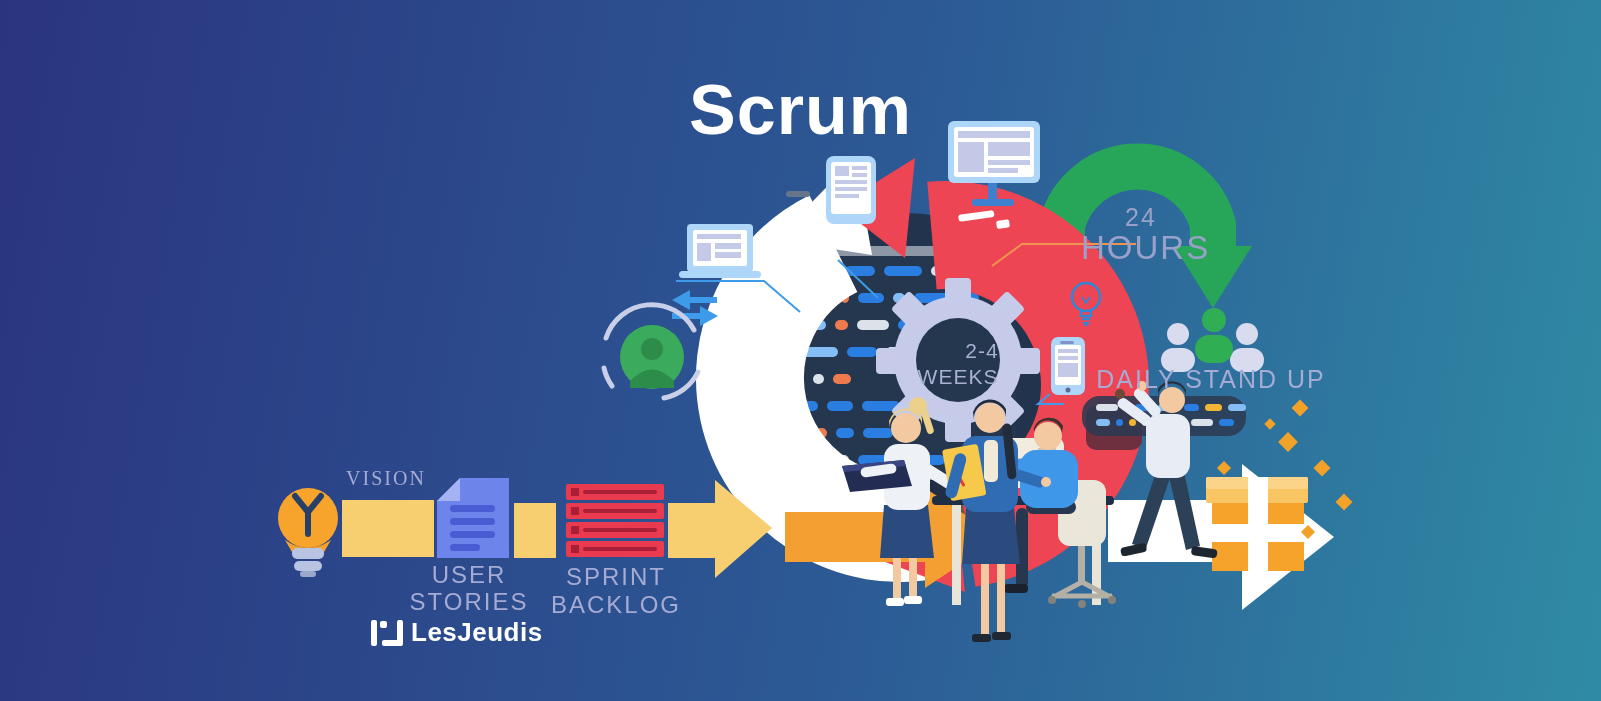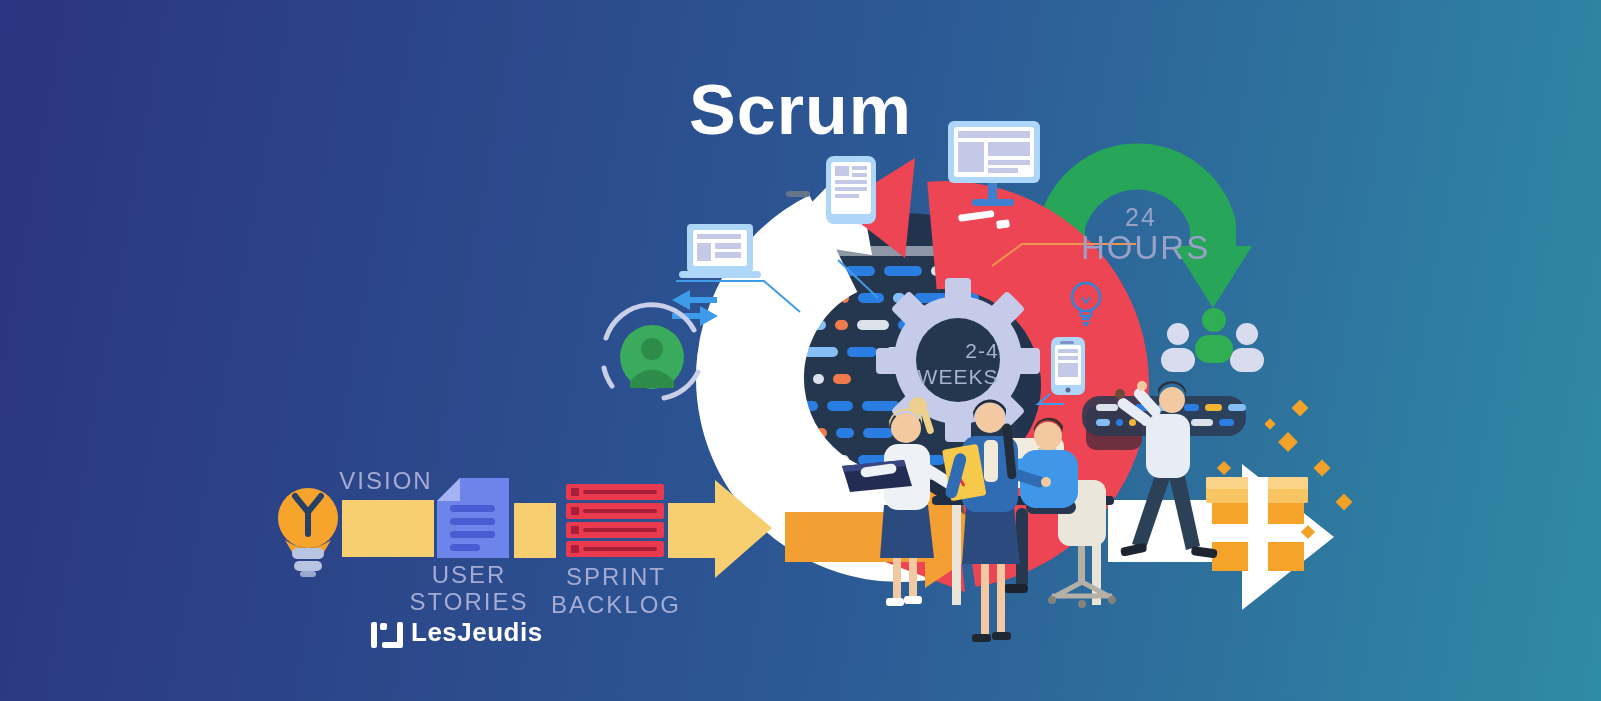--- a/index.html
+++ b/index.html
@@ -11,31 +11,31 @@
   #art{position:absolute;left:0;top:0;width:1601px;height:701px;}
   .lbl{
     position:absolute;color:var(--lavender,#a5abd3);
     text-align:center;letter-spacing:2px;line-height:1.15;
     font-family:"Liberation Sans",sans-serif;user-select:none;
   }
   #title{
     position:absolute;left:50%;top:50px;transform:translateX(-50%);
     color:#ffffff;font-size:70px;font-weight:800;letter-spacing:1px;margin-top:20px;
   }
-  #lbl-vision{left:334px;top:467px;width:104px;font-size:24px;}
+  #lbl-vision{left:334px;top:467px;width:104px;font-size:20px;font-family:Liberation Serif, serif;}
   #lbl-user1{left:408px;top:561px;width:122px;font-size:24px;text-align:center;}
   #lbl-user2{left:398px;top:588px;width:142px;font-size:24px;}
   #lbl-backlog{left:498px;top:563px;width:236px;font-size:24px;}
   #lbl-master{left:568px;top:399px;width:240px;font-size:25px;}
   #lbl-weeks1{left:922px;top:339px;width:120px;font-size:21px;color:#a9b0d2;letter-spacing:1px;}
   #lbl-weeks2{left:898px;top:365px;width:120px;font-size:21px;color:#a9b0d2;letter-spacing:1px;}
   #lbl-hours1{left:1081px;top:203px;width:120px;font-size:25px;color:#9aa1c8;}
   #lbl-hours2{left:1081px;top:229px;width:120px;font-size:33px;color:#9aa1c8;}
   #lbl-standup{left:1086px;top:365px;width:250px;font-size:25px;}
-  #logo{position:absolute;left:371px;top:617px;display:flex;align-items:flex-end;gap:8px;}
+  #logo{position:absolute;left:371px;top:617px;display:flex;align-items:center;gap:8px;}
   #logo-text{color:#ffffff;font-size:26px;font-weight:700;letter-spacing:0.5px;}
 </style>
 </head>
 <body>
 
 <div id="stage">
 
 <svg id="art" viewBox="0 0 1601 701">
 
   <g>
@@ -399,20 +399,21 @@
 
 <div id="title">Scrum</div>
 <div class="lbl" id="lbl-vision">VISION</div>
 <div class="lbl" id="lbl-user1">USER</div>
 <div class="lbl" id="lbl-user2">STORIES</div>
 <div class="lbl" id="lbl-backlog">SPRINT BACKLOG</div>
 <div class="lbl" id="lbl-weeks1">2-4</div>
 <div class="lbl" id="lbl-weeks2">WEEKS</div>
 <div class="lbl" id="lbl-hours1">24</div>
 <div class="lbl" id="lbl-hours2">HOURS</div>
+<div class="lbl" id="lbl-standup">DAILY STAND UP</div>
 
 <div id="logo">
   <svg width="32" height="26" viewBox="0 0 32 26">
     <rect x="0" y="0" width="6" height="26" rx="2" fill="#ffffff"></rect>
     <rect x="9" y="1" width="7" height="7" rx="2" fill="#ffffff"></rect>
     <rect x="26" y="0" width="6" height="26" rx="2" fill="#ffffff"></rect>
     <rect x="11" y="20" width="18" height="6" rx="2" fill="#ffffff"></rect>
   </svg>
   <span id="logo-text">LesJeudis</span>
 </div>

